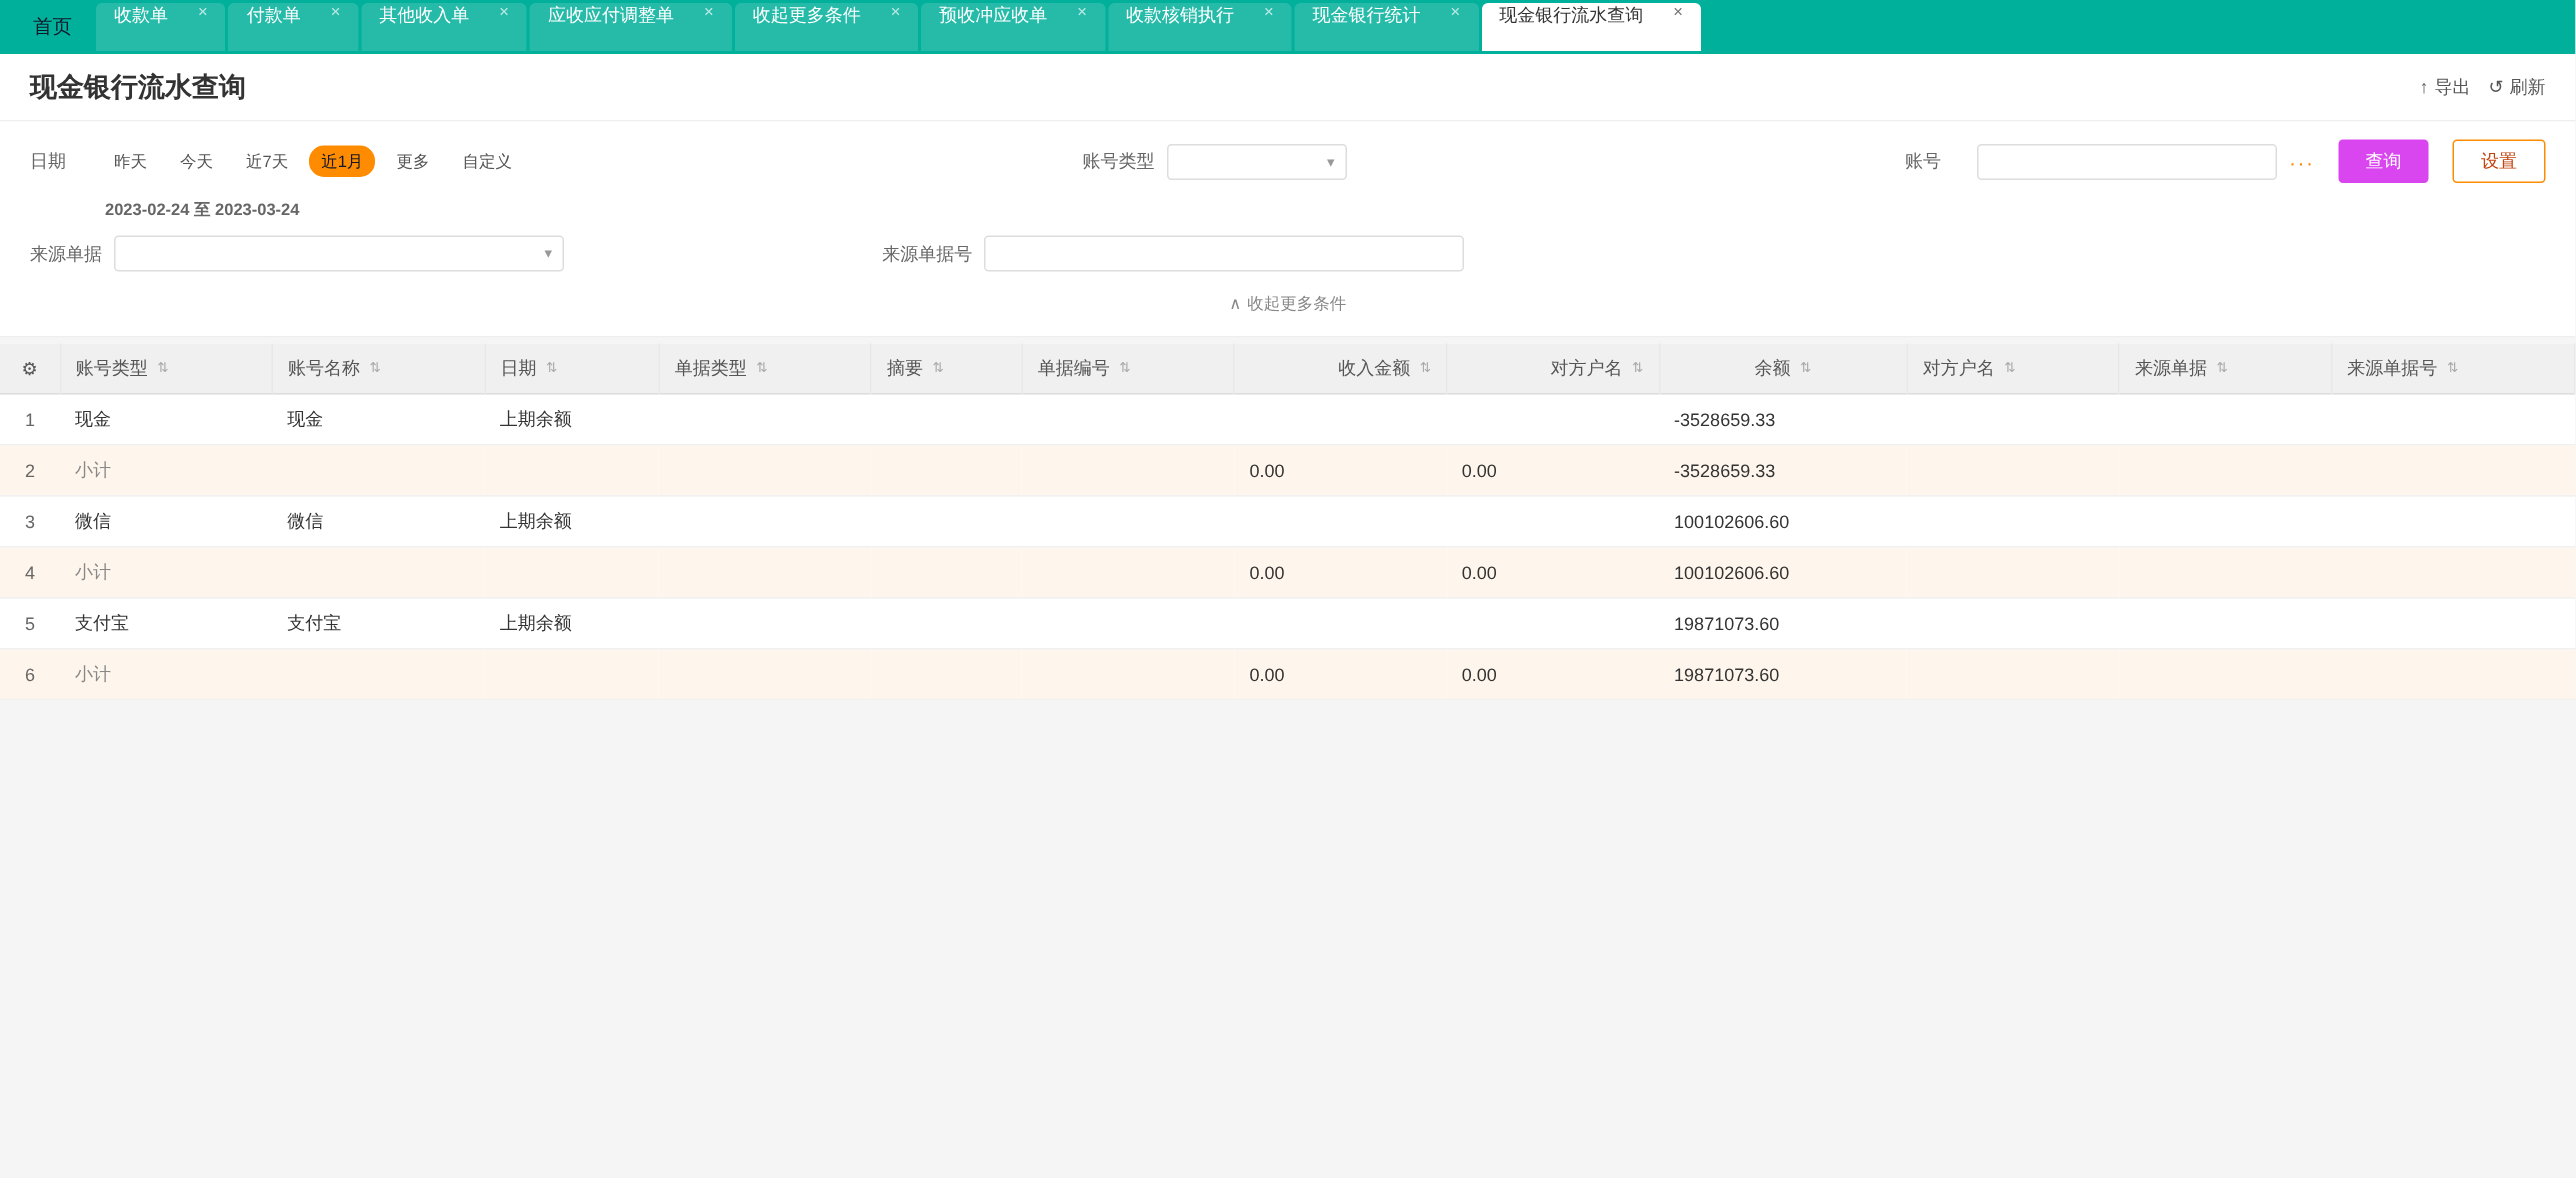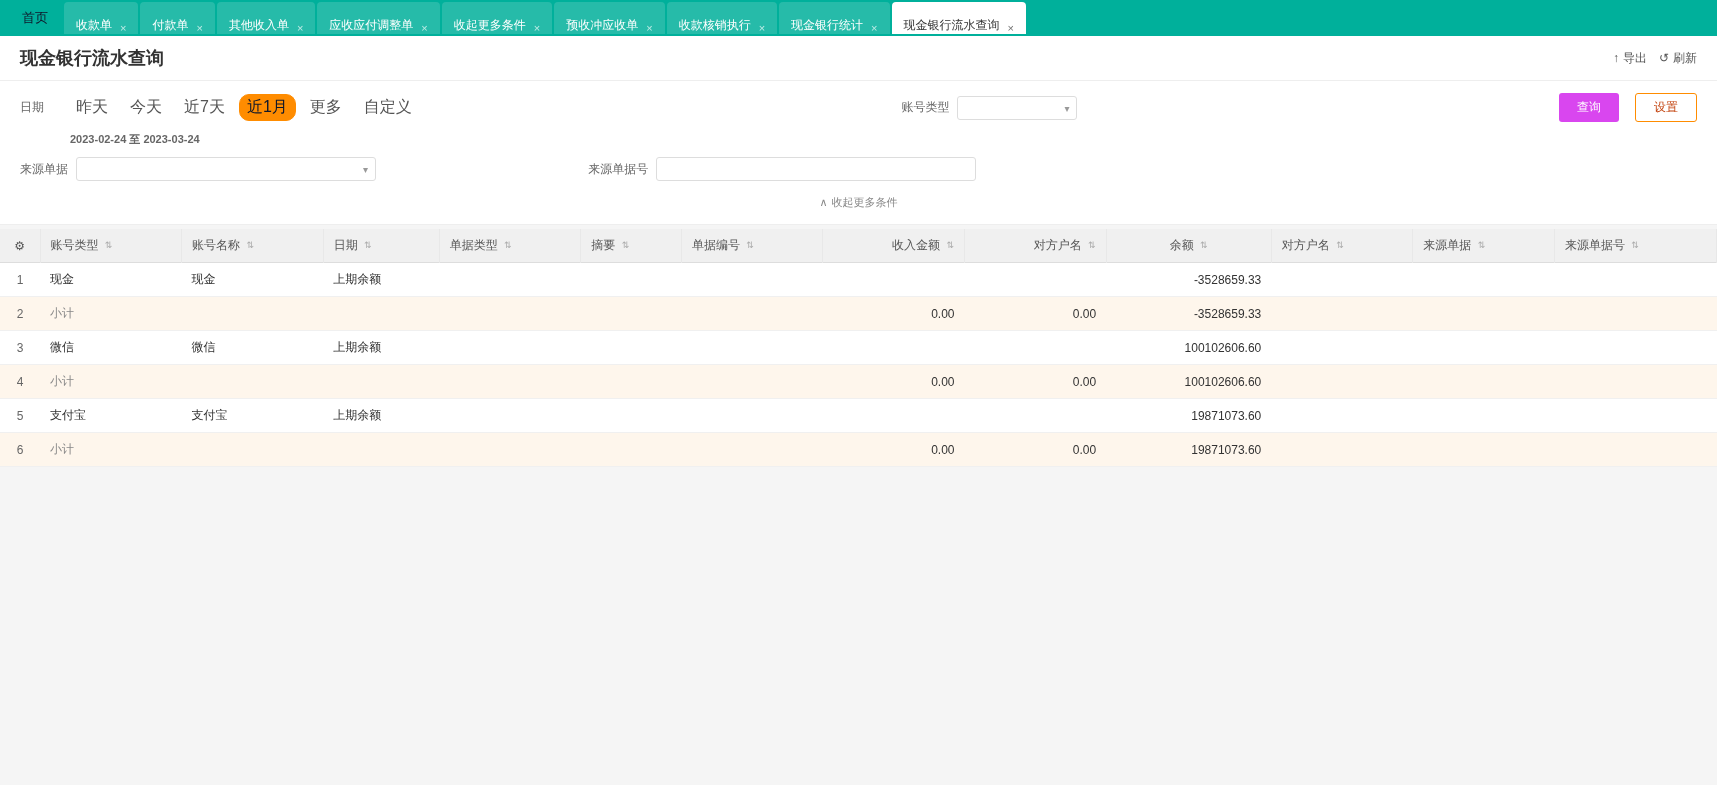--- a/index.html
+++ b/index.html
@@ -24,25 +24,25 @@
       font-size: 13px;
       cursor: pointer;
       flex-shrink: 0;
     }
     .nav-tab {
       background: rgba(255,255,255,0.15);
       color: #fff;
       padding: 0 12px;
       height: 32px;
       display: flex;
-      align-items: flex-end;
+      align-items: flex-start;
       border-radius: 4px 4px 0 0;
       font-size: 12px;
       cursor: pointer;
-      gap: 8px;
+      gap: 20px;
       flex-shrink: 0;
     }
     .nav-tab.active {
       background: #fff;
       color: #333;
     }
     .nav-tab .close-x {
       font-size: 11px;
       opacity: 0.7;
     }
@@ -95,21 +95,21 @@
     }
     .date-options {
       display: flex;
       align-items: center;
       gap: 6px;
     }
     .date-btn {
       padding: 2px 7px;
       border-radius: 10px;
       cursor: pointer;
-      font-size: 16px;
+      font-size: 11px;
       color: #555;
       border: 1px solid transparent;
     }
     .date-btn.active {
       background: #ff8c00;
       color: #0f172a;
       border-color: #ff8c00;
     }
     .date-range {
       font-size: 11px;
@@ -229,21 +229,21 @@
     }
     tbody td {
       padding: 8px 10px;
       font-size: 12px;
       color: #333;
     }
     tbody td:first-child {
       text-align: center;
       color: #666;
     }
-    .col-number { text-align: right; }
+    .col-number { text-align: left; }
     .subtotal-label { color: #888; }
   </style>
 </head>
 <body>
 
 <div class="top-nav">
   <div class="nav-home">首页</div>
 
   <div class="nav-tab">
     <span>收款单</span>
@@ -319,20 +319,25 @@
       <span class="filter-label">账号类型</span>
       <div class="select-wrapper">
         <select class="filter-select">
           <option value=""></option>
         </select>
       </div>
     </div>
 
     <div style="flex:1;"></div>
 
+    <div style="display:flex;align-items:center;gap:8px;">
+      <span class="filter-label">账号</span>
+      <input class="filter-input" style="min-width: 200px;">
+      <span class="more-dots">···</span>
+    </div>
 
     <button class="btn-query">查询</button>
     <button class="btn-settings">设置</button>
   </div>
 
   <div style="display:flex;align-items:center;gap:8px;margin-bottom:10px;">
     <span style="min-width:40px;"></span>
     <span class="date-range">2023-02-24 至 2023-03-24</span>
   </div>
 

